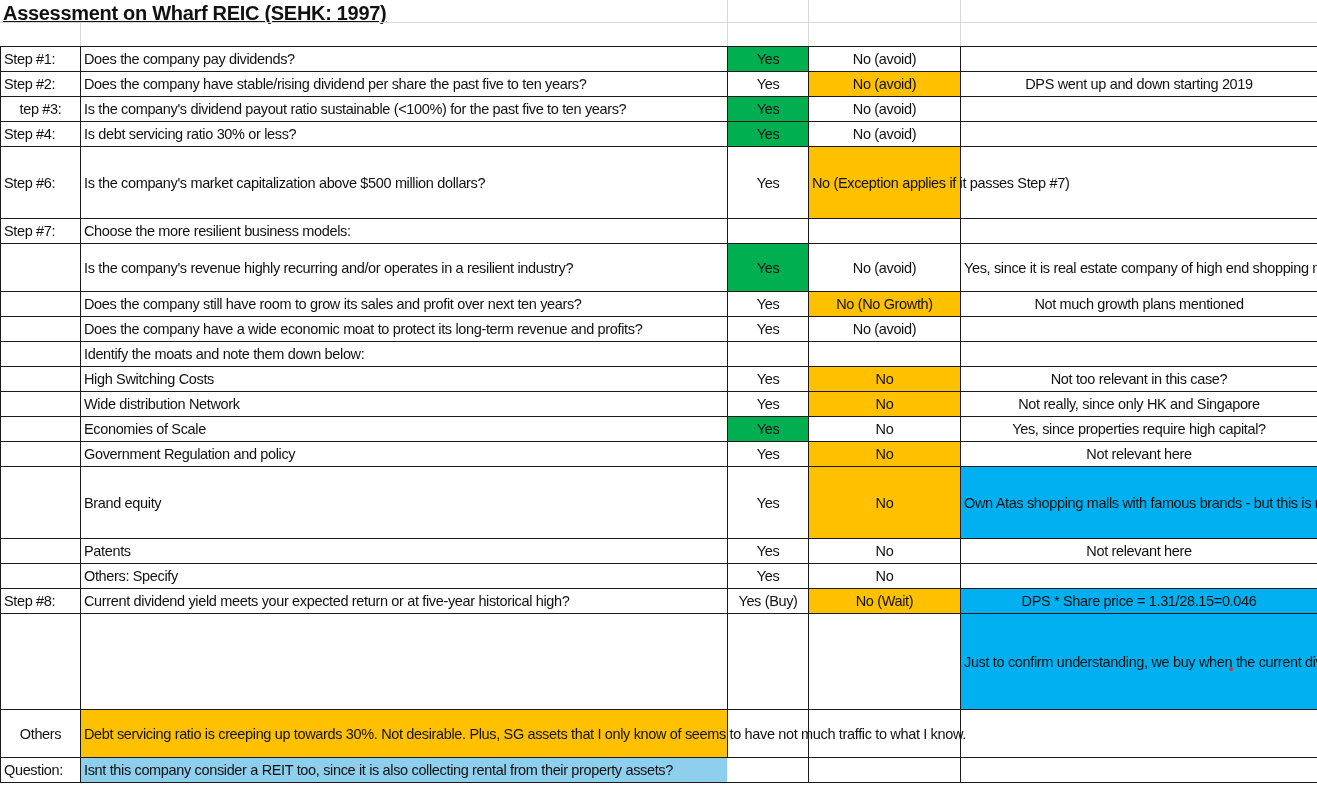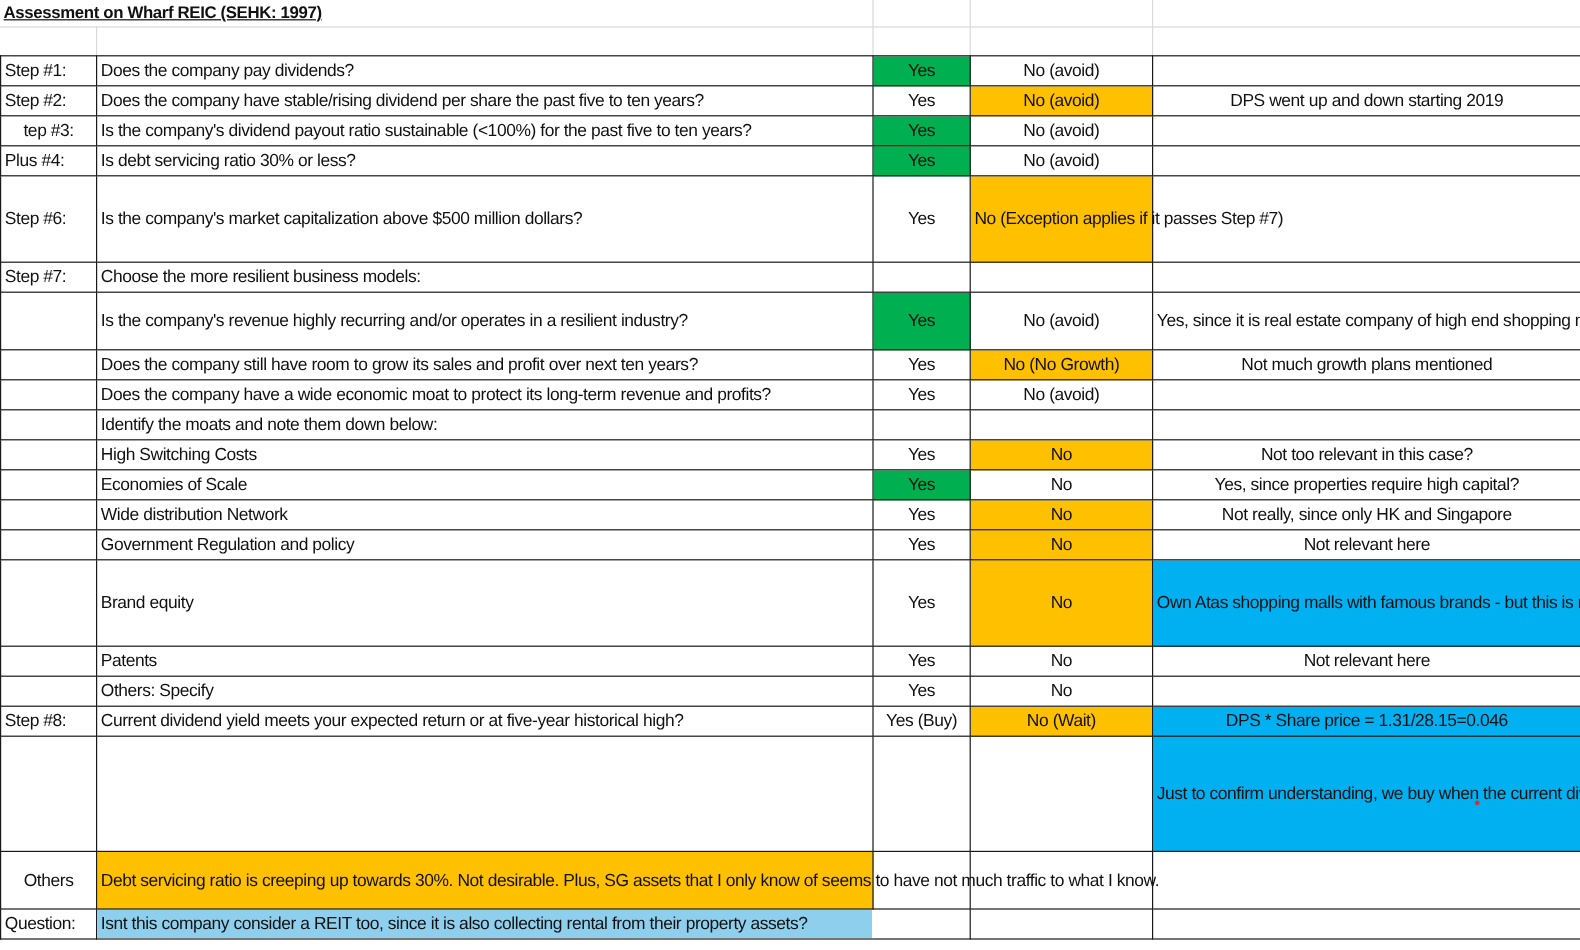--- a/index.html
+++ b/index.html
@@ -1,20 +1,20 @@
 <!DOCTYPE html>
 <html><head>
 <meta charset="utf-8">
 <style>
   * { box-sizing: border-box; margin: 0; padding: 0; }
   html, body { width: 1317px; height: 792px; background: #ffffff; overflow: hidden; }
   body { font-family: "Liberation Sans", sans-serif; font-size: 14.5px; color: #111; position: relative; }
   .title {
     position: absolute; left: 3px; top: 2px; height: 20px;
-    font-weight: bold; text-decoration: underline; font-size: 14px; letter-spacing: -0.3px;
+    font-weight: bold; text-decoration: underline; font-size: 20px; letter-spacing: -0.3px;
   }
   .gridline-h { position: absolute; left: 0; width: 1317px; height: 1px; background: #d9d9d9; }
   .gridline-v { position: absolute; width: 1px; background: #d9d9d9; }
   table.sheet {
     position: absolute; left: 0; top: 46px;
     border-collapse: collapse; table-layout: fixed;
     width: 1317px;
   }
   table.sheet td {
     border: 1px solid #1a1a1a;
@@ -79,21 +79,21 @@
 
     <tr>
       <td class="label center">tep #3:</td>
       <td class="q">Is the company's dividend payout ratio sustainable (&lt;100%) for the past five to ten years?</td>
       <td class="c green">Yes</td>
       <td class="c">No (avoid)</td>
       <td class="c"></td>
     </tr>
 
     <tr>
-      <td class="label">Plus #4:</td>
+      <td class="label">Step #4:</td>
       <td class="q">Is debt servicing ratio 30% or less?</td>
       <td class="c green">Yes</td>
       <td class="c">No (avoid)</td>
       <td class="c"></td>
     </tr>
 
 
     <tr class="tall3">
       <td class="label">Step #6:</td>
       <td class="q">Is the company's market capitalization above $500 million dollars?</td>
@@ -145,32 +145,32 @@
     <tr>
       <td class="label"></td>
       <td class="q">High Switching Costs</td>
       <td class="c">Yes</td>
       <td class="c orange">No</td>
       <td class="c">Not too relevant in this case?</td>
     </tr>
 
     <tr>
       <td class="label"></td>
+      <td class="q">Wide distribution Network</td>
+      <td class="c">Yes</td>
+      <td class="c orange">No</td>
+      <td class="c">Not really, since only HK and Singapore</td>
+    </tr>
+
+    <tr>
+      <td class="label"></td>
       <td class="q">Economies of Scale</td>
       <td class="c green">Yes</td>
       <td class="c">No</td>
       <td class="c">Yes, since properties require high capital?</td>
-    </tr>
-
-    <tr>
-      <td class="label"></td>
-      <td class="q">Wide distribution Network</td>
-      <td class="c">Yes</td>
-      <td class="c orange">No</td>
-      <td class="c">Not really, since only HK and Singapore</td>
     </tr>
 
     <tr>
       <td class="label"></td>
       <td class="q">Government Regulation and policy</td>
       <td class="c">Yes</td>
       <td class="c orange">No</td>
       <td class="c">Not relevant here</td>
     </tr>
 

